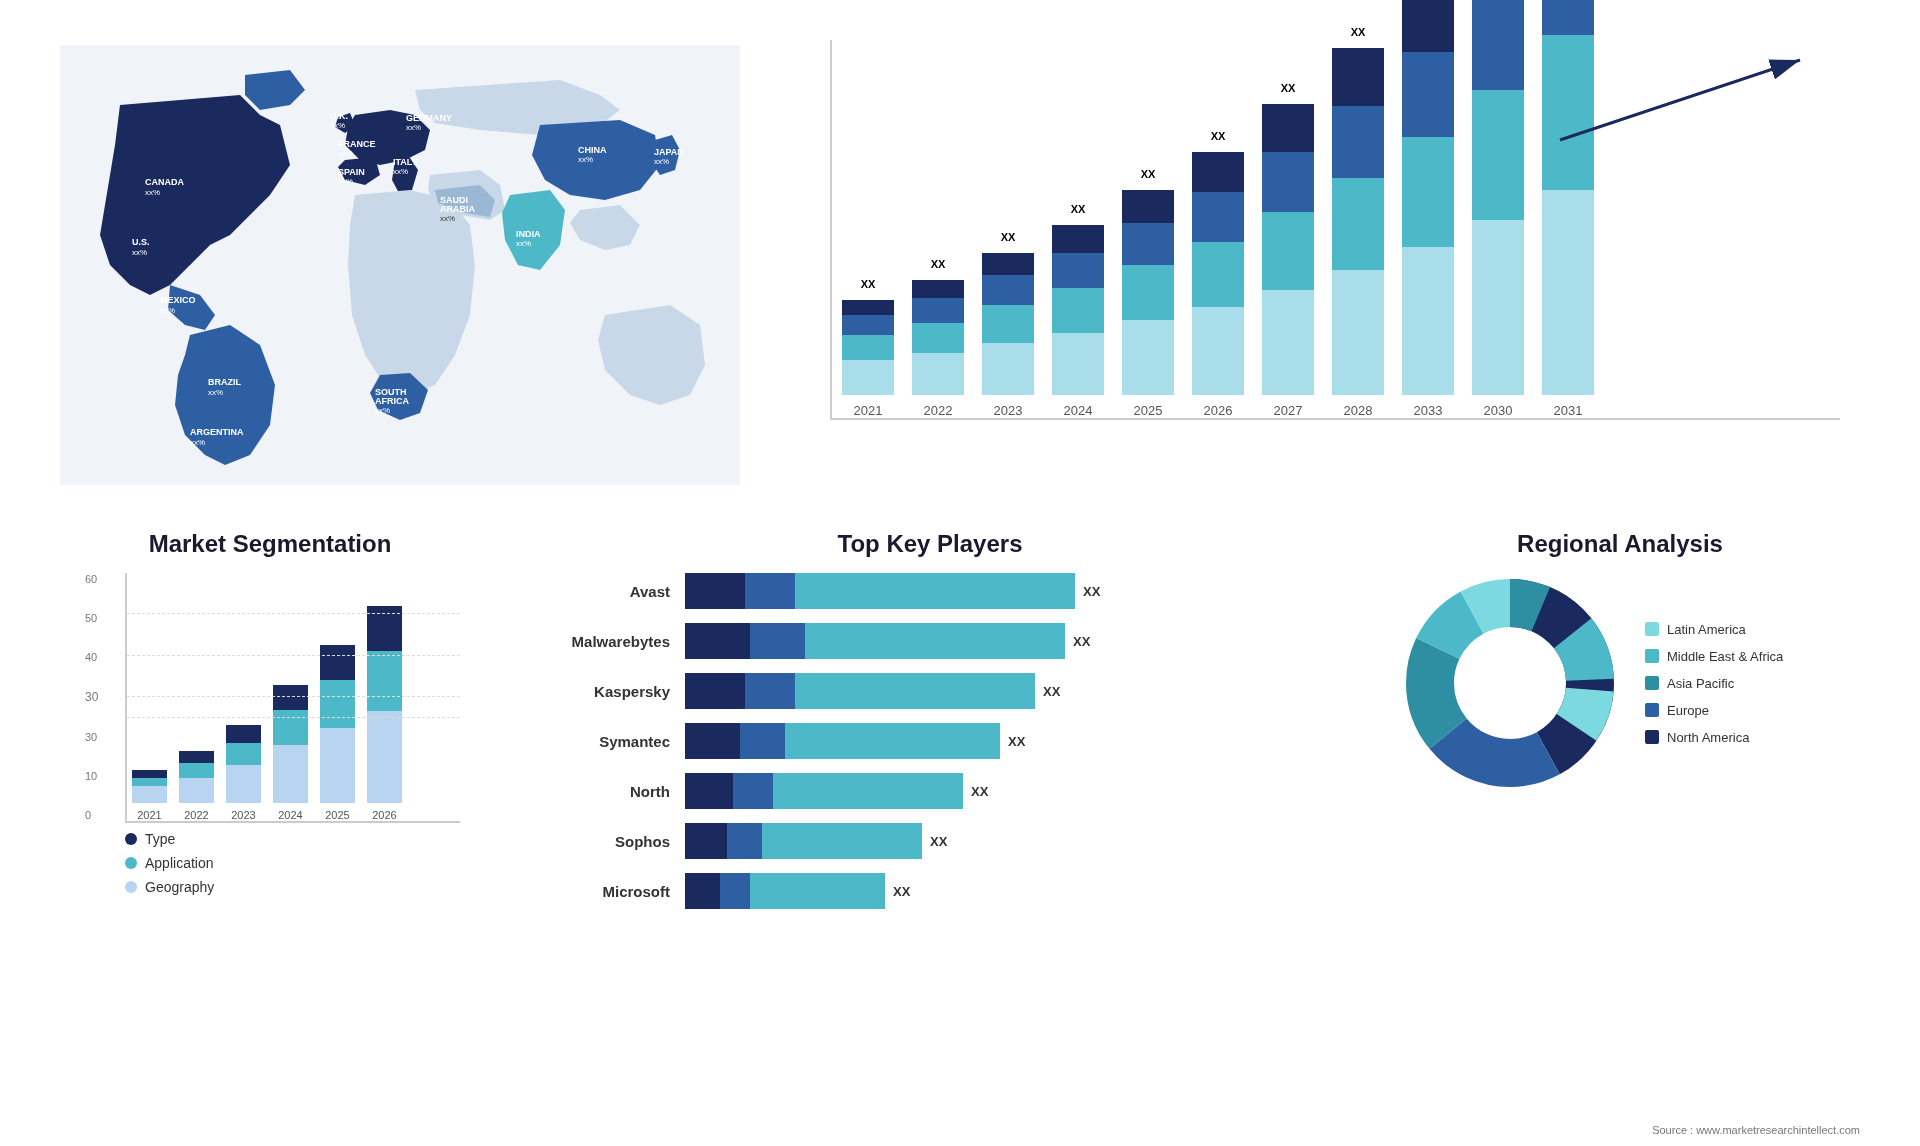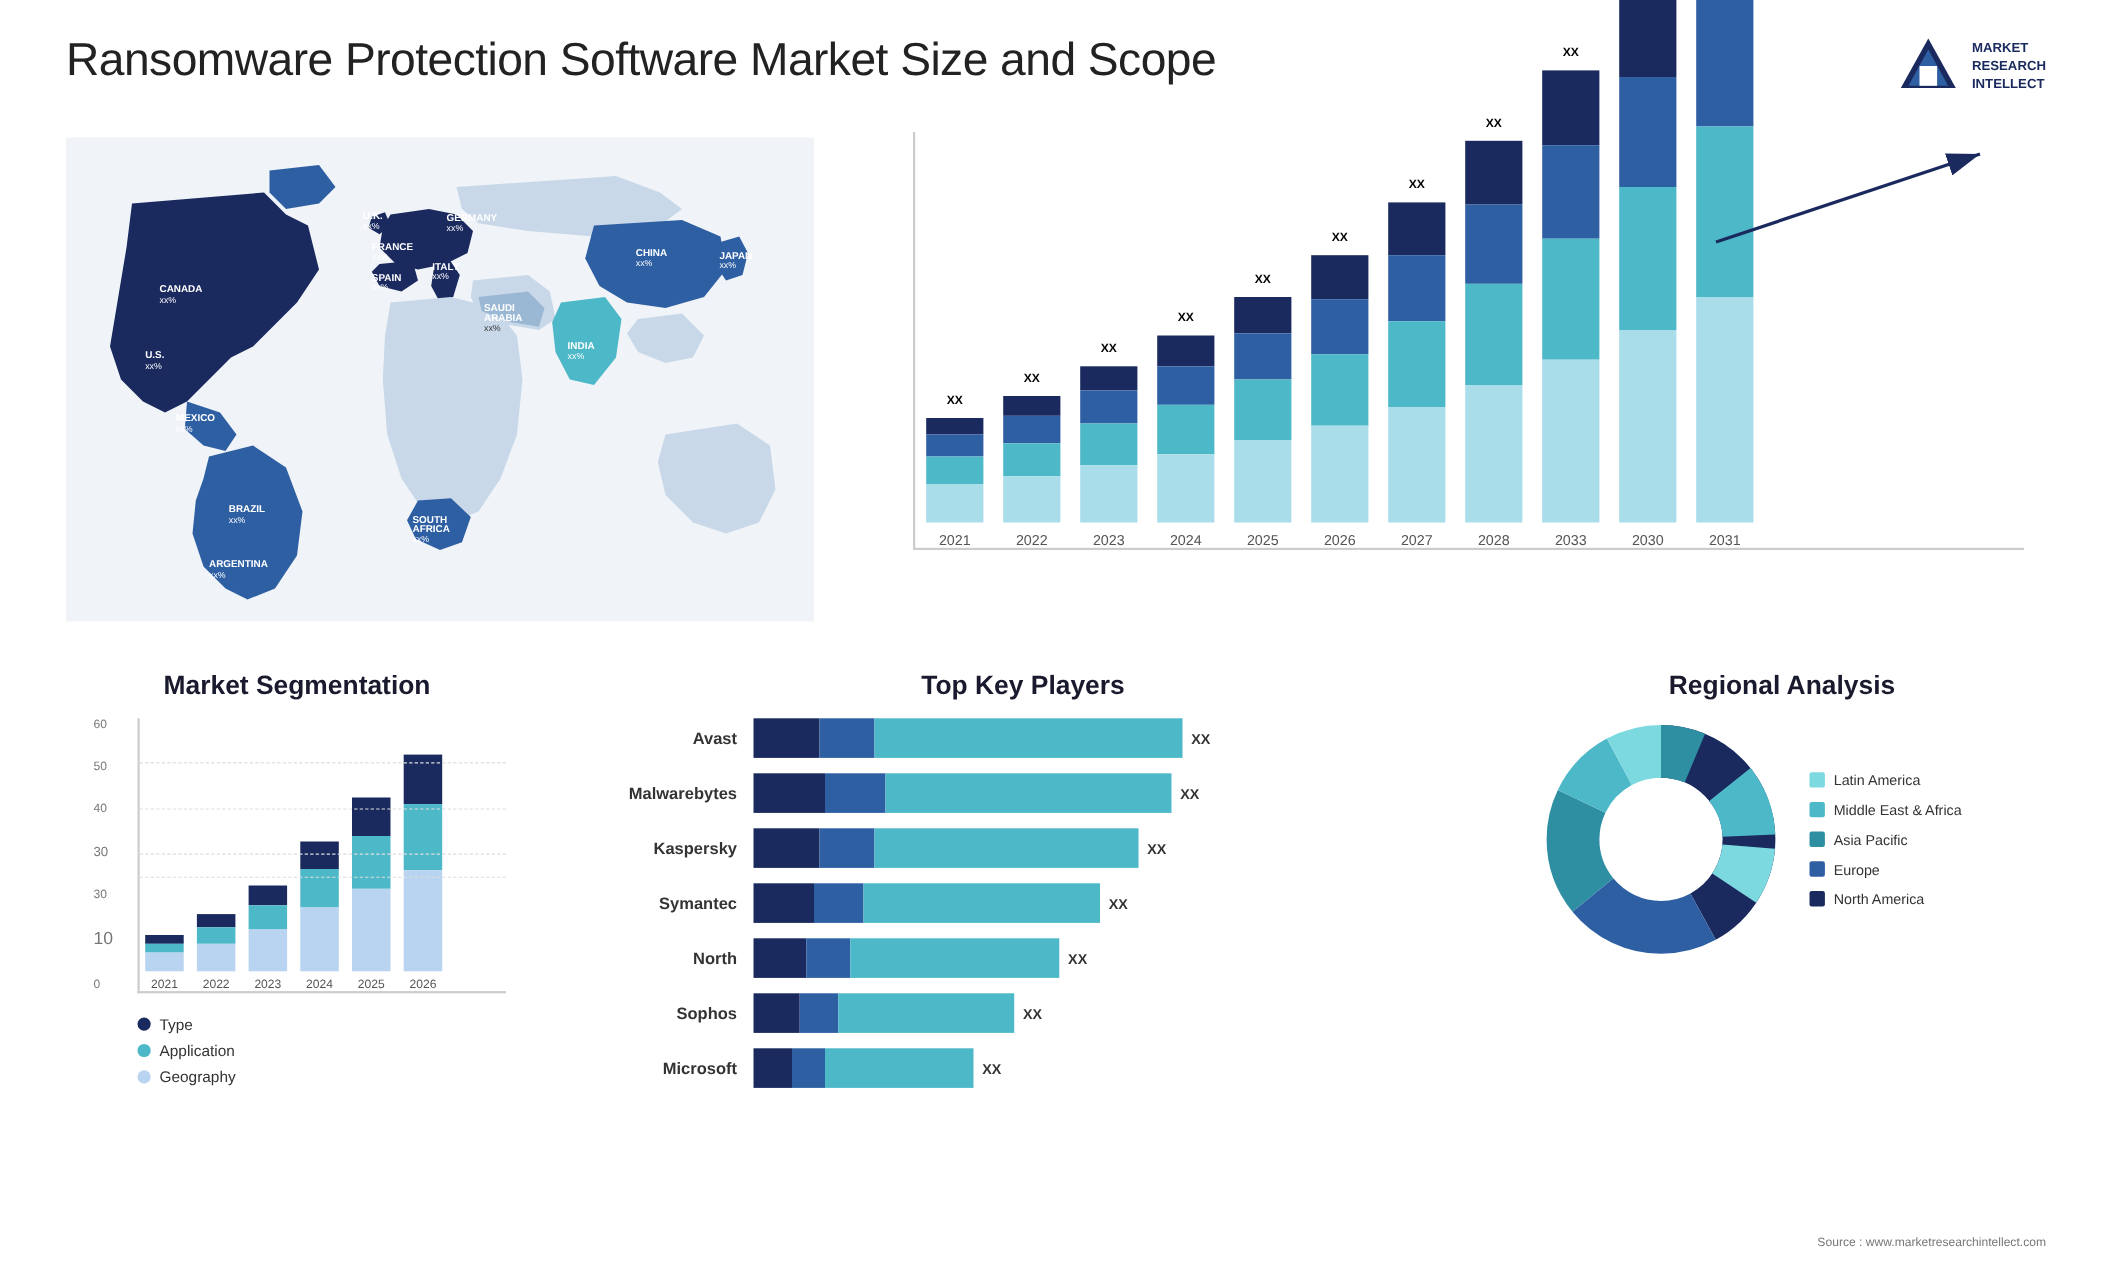--- a/index.html
+++ b/index.html
@@ -255,33 +255,20 @@
       font-size: 9px;
       fill: white;
       font-weight: 700;
     }
   </style>
 </head>
 <body>
 
 <div class="page-container">
 
-  <div class="header">
-    <h1 class="page-title">Ransomware Protection Software Market Size and Scope</h1>
-    <div class="logo-container">
-      <svg class="logo-icon" viewBox="0 0 60 60">
-        <polygon points="30,5 55,50 5,50" fill="#1a2a5e"></polygon>
-        <polygon points="30,15 48,48 12,48" fill="#2e5fa3"></polygon>
-        <rect x="22" y="30" width="16" height="18" fill="white"></rect>
-      </svg>
-      <div>
-        <div style="font-size:12px;font-weight:700;color:#1a2a5e;line-height:1.4">MARKET<br>RESEARCH<br>INTELLECT</div>
-      </div>
-    </div>
-  </div>
 
   <div class="top-section">
 
     <div class="world-map-container">
       <svg viewBox="0 0 680 440" class="map-svg">
 
         <rect width="680" height="440" fill="#f0f4f8"></rect>
 
         <path d="M60,60 L180,50 L200,70 L220,80 L230,120 L210,150 L190,170 L170,190 L150,200 L130,220 L110,240 L90,250 L70,240 L50,220 L40,190 L45,160 L50,130 L55,100 Z" fill="#1a2a5e"></path>
 
@@ -512,21 +499,21 @@
 
   <div class="bottom-section">
 
     <div class="segmentation-container">
       <div class="section-title">Market Segmentation</div>
       <div style="position:relative; padding-left: 45px;">
         <div class="seg-chart-area">
 
           <div style="position:absolute;left:-42px;top:0;height:100%;display:flex;flex-direction:column-reverse;justify-content:space-between;">
             <span style="font-size:11px;color:#777;">0</span>
-            <span style="font-size:16px;color:#777;">10</span>
+            <span style="font-size:11px;color:#777;">10</span>
             <span style="font-size:11px;color:#777;">30</span>
             <span style="font-size:12px;color:#777;">30</span>
             <span style="font-size:11px;color:#777;">40</span>
             <span style="font-size:11px;color:#777;">50</span>
             <span style="font-size:11px;color:#777;">60</span>
           </div>
 
           <div style="position:absolute;width:100%;height:100%;left:0;top:0;">
             <div style="position:absolute;bottom:41.7%;width:100%;border-top:1px dashed #ddd;"></div>
             <div style="position:absolute;bottom:50%;width:100%;border-top:1px dashed #ddd;"></div>
@@ -583,21 +570,21 @@
             <div class="seg-bar-stack">
               <div style="width:35px;height:92px;background:#b8d4f0;"></div>
               <div style="width:35px;height:60px;background:#4db8c8;"></div>
               <div style="width:35px;height:45px;background:#1a2a5e;"></div>
             </div>
             <div class="seg-bar-label">2026</div>
           </div>
         </div>
       </div>
 
-      <div class="seg-legend" style="margin-top:20px;padding-left:45px;">
+      <div class="seg-legend" style="margin-top:8px;padding-left:45px;">
         <div class="legend-item">
           <div class="legend-dot" style="background:#1a2a5e;"></div>
           <span class="legend-label">Type</span>
         </div>
         <div class="legend-item">
           <div class="legend-dot" style="background:#4db8c8;"></div>
           <span class="legend-label">Application</span>
         </div>
         <div class="legend-item">
           <div class="legend-dot" style="background:#b8d4f0;"></div>

